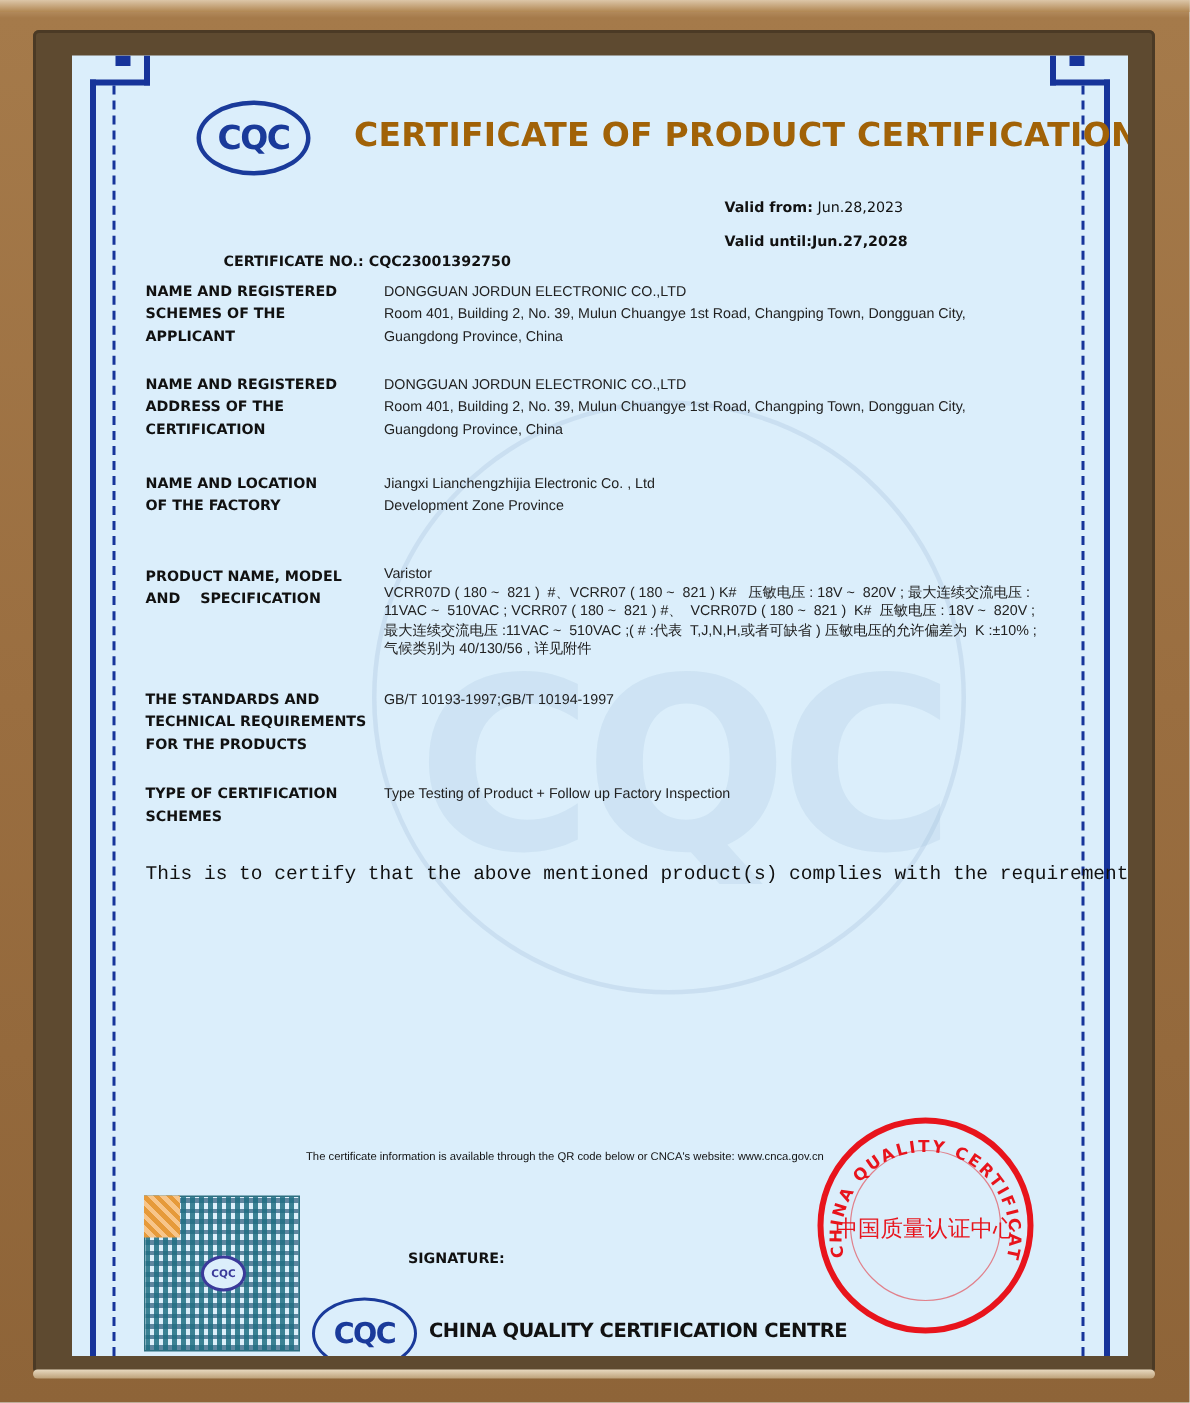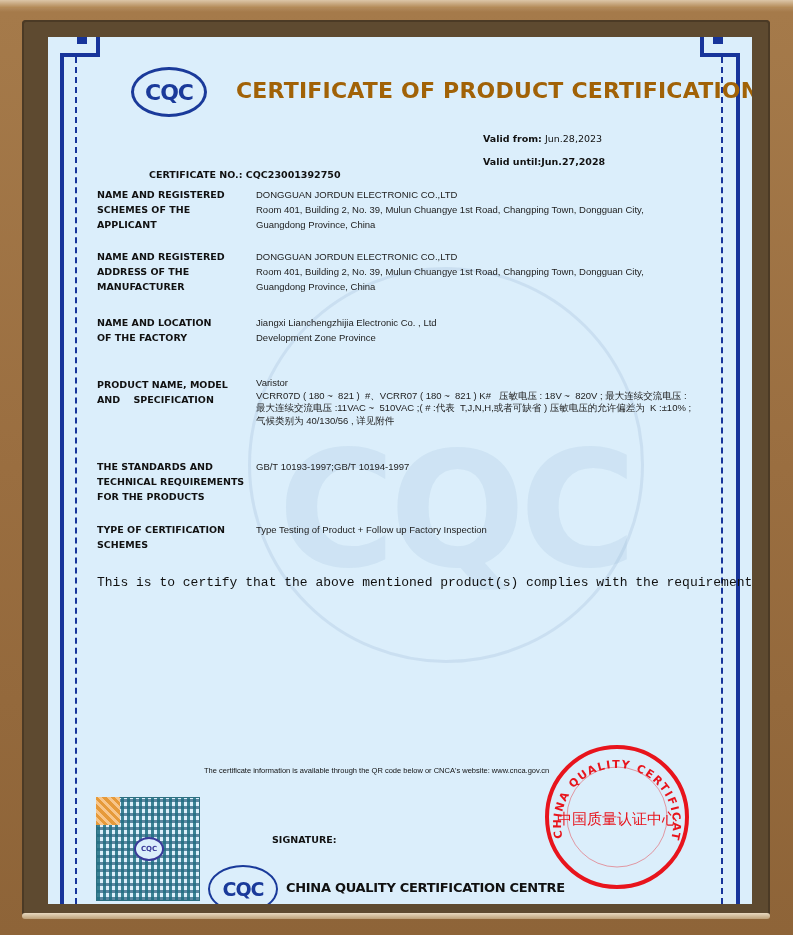--- a/index.html
+++ b/index.html
@@ -117,21 +117,21 @@
       <div>DONGGUAN JORDUN ELECTRONIC CO.,LTD</div>
       <div>Room 401, Building 2, No. 39, Mulun Chuangye 1st Road, Changping Town, Dongguan City,</div>
       <div>Guangdong Province, China</div>
     </div>
   </div>
 
   <div class="row" style="top:212px;">
     <div class="lbl">
       <div>NAME AND REGISTERED</div>
       <div>ADDRESS OF THE</div>
-      <div>MANUFACTURER</div>
+      <div>CERTIFICATION</div>
     </div>
     <div class="val">
       <div>DONGGUAN JORDUN ELECTRONIC CO.,LTD</div>
       <div>Room 401, Building 2, No. 39, Mulun Chuangye 1st Road, Changping Town, Dongguan City,</div>
       <div>Guangdong Province, China</div>
     </div>
   </div>
 
   <div class="row" style="top:278px;">
     <div class="lbl">
@@ -145,20 +145,21 @@
   </div>
 
   <div class="row" style="top:340px;">
     <div class="lbl">
       <div>PRODUCT NAME, MODEL</div>
       <div style="white-space:pre;">AND    SPECIFICATION</div>
     </div>
     <div class="val spec">
       <div>Varistor</div>
       <div style="white-space:pre;">VCRR07D ( 180 ~  821 )  #、VCRR07 ( 180 ~  821 ) K#   压敏电压 : 18V ~  820V ; 最大连续交流电压 :</div>
+      <div style="white-space:pre;">11VAC ~  510VAC ; VCRR07 ( 180 ~  821 ) #、  VCRR07D ( 180 ~  821 )  K#  压敏电压 : 18V ~  820V ;</div>
       <div style="white-space:pre;">最大连续交流电压 :11VAC ~  510VAC ;( # :代表  T,J,N,H,或者可缺省 ) 压敏电压的允许偏差为  K :±10% ;</div>
       <div>气候类别为  40/130/56 , 详见附件</div>
     </div>
   </div>
 
   <div class="row" style="top:422px;">
     <div class="lbl">
       <div>THE STANDARDS AND</div>
       <div>TECHNICAL REQUIREMENTS</div>
       <div>FOR THE PRODUCTS</div>

